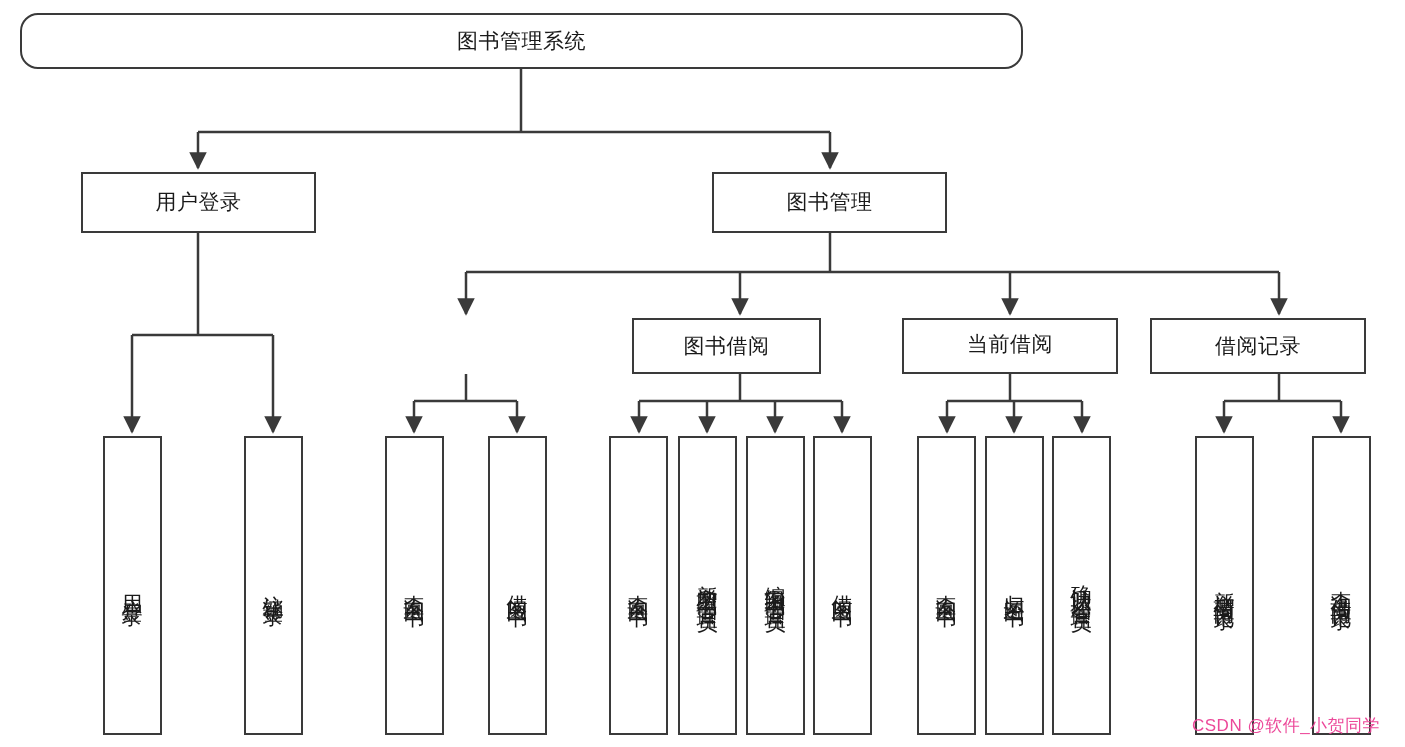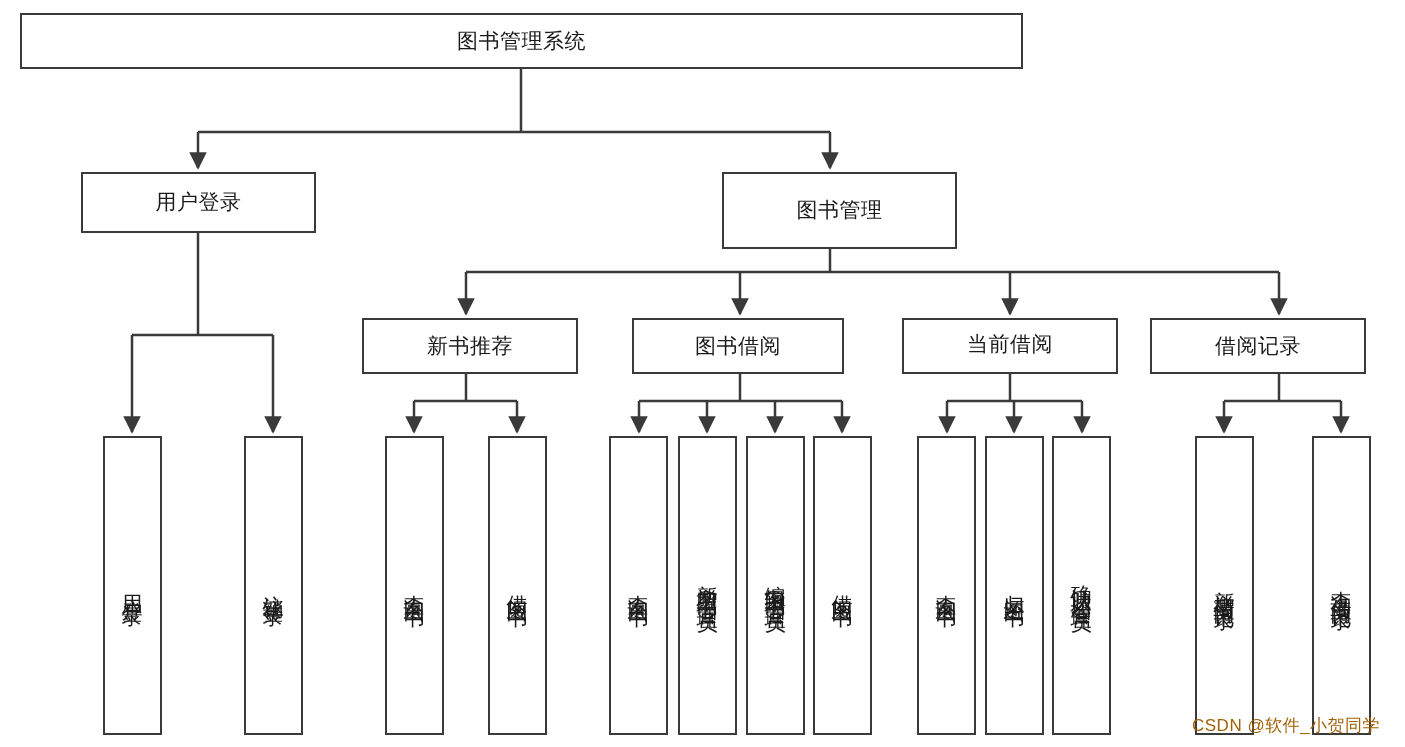--- a/index.html
+++ b/index.html
@@ -55,21 +55,21 @@
     font-size: 21px;
     letter-spacing: 4px;
     line-height: 1;
     max-height: 286px;
   }
   #watermark {
     position: absolute;
     left: 1192px;
     top: 714px;
     font-size: 17px;
-    color: #a16207;
+    color: #ec4899;
     white-space: nowrap;
     z-index: 3;
     letter-spacing: 0.5px;
   }
 </style>
 </head>
 <body>
 
 <div id="canvas">
 
@@ -116,35 +116,32 @@
       <path d="M 1014 401 L 1014 432" marker-end="url(#arrow)"></path>
       <path d="M 1082 401 L 1082 432" marker-end="url(#arrow)"></path>
 
       <path d="M 1279 374 L 1279 401"></path>
       <path d="M 1224 401 L 1341 401"></path>
       <path d="M 1224 401 L 1224 432" marker-end="url(#arrow)"></path>
       <path d="M 1341 401 L 1341 432" marker-end="url(#arrow)"></path>
     </g>
   </svg>
 
-  <div class="node horiz" style="left:20px; top:13px; width:1003px; height:56px;">
+  <div class="node horiz" style="left:20px; top:13px; width:1003px; height:56px;border-radius:18px;">
     <span class="label">图书管理系统</span>
   </div>
 
   <div class="node horiz" style="left:81px; top:172px; width:235px; height:61px;">
     <span class="label">用户登录</span>
   </div>
-  <div class="node horiz" style="left:712px; top:172px; width:235px; height:77px;margin-left:10px;">
+  <div class="node horiz" style="left:712px; top:172px; width:235px; height:61px;">
     <span class="label">图书管理</span>
   </div>
 
-  <div class="node horiz" style="left:362px; top:318px; width:216px; height:56px;">
-    <span class="label">新书推荐</span>
-  </div>
-  <div class="node horiz" style="left:632px; top:318px; width:212px; height:56px;">
+  <div class="node horiz" style="left:632px; top:318px; width:189px; height:56px;">
     <span class="label">图书借阅</span>
   </div>
   <div class="node horiz" style="left:902px; top:318px; width:216px; height:56px;font-family:Liberation Mono, monospace;">
     <span class="label">当前借阅</span>
   </div>
   <div class="node horiz" style="left:1150px; top:318px; width:216px; height:56px;">
     <span class="label">借阅记录</span>
   </div>
 
   <div class="node vert" style="left:103px; top:436px; width:59px; height:299px;">

